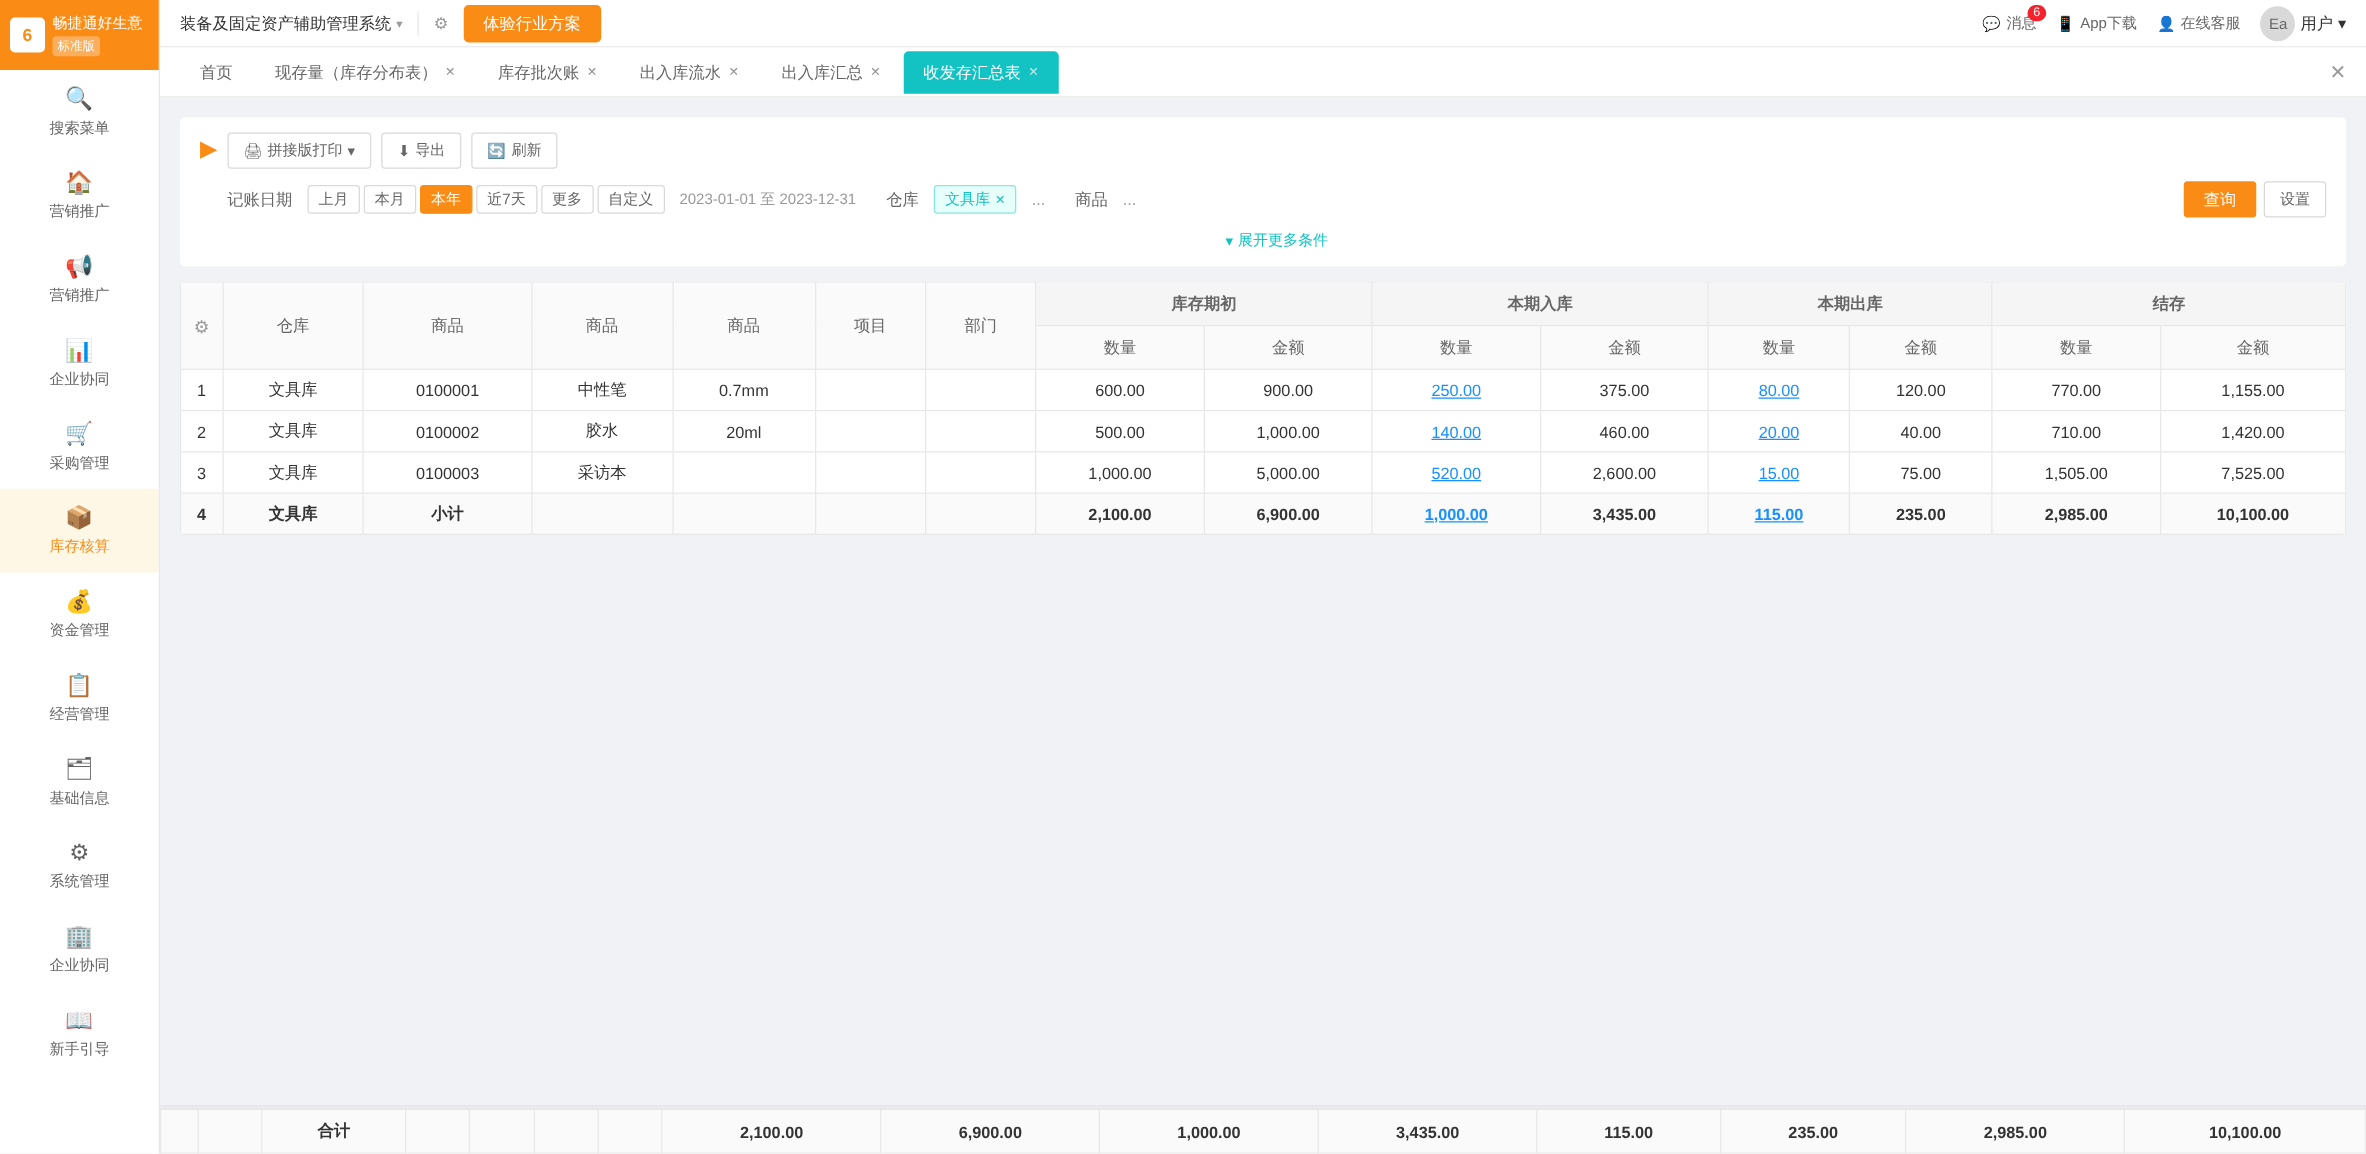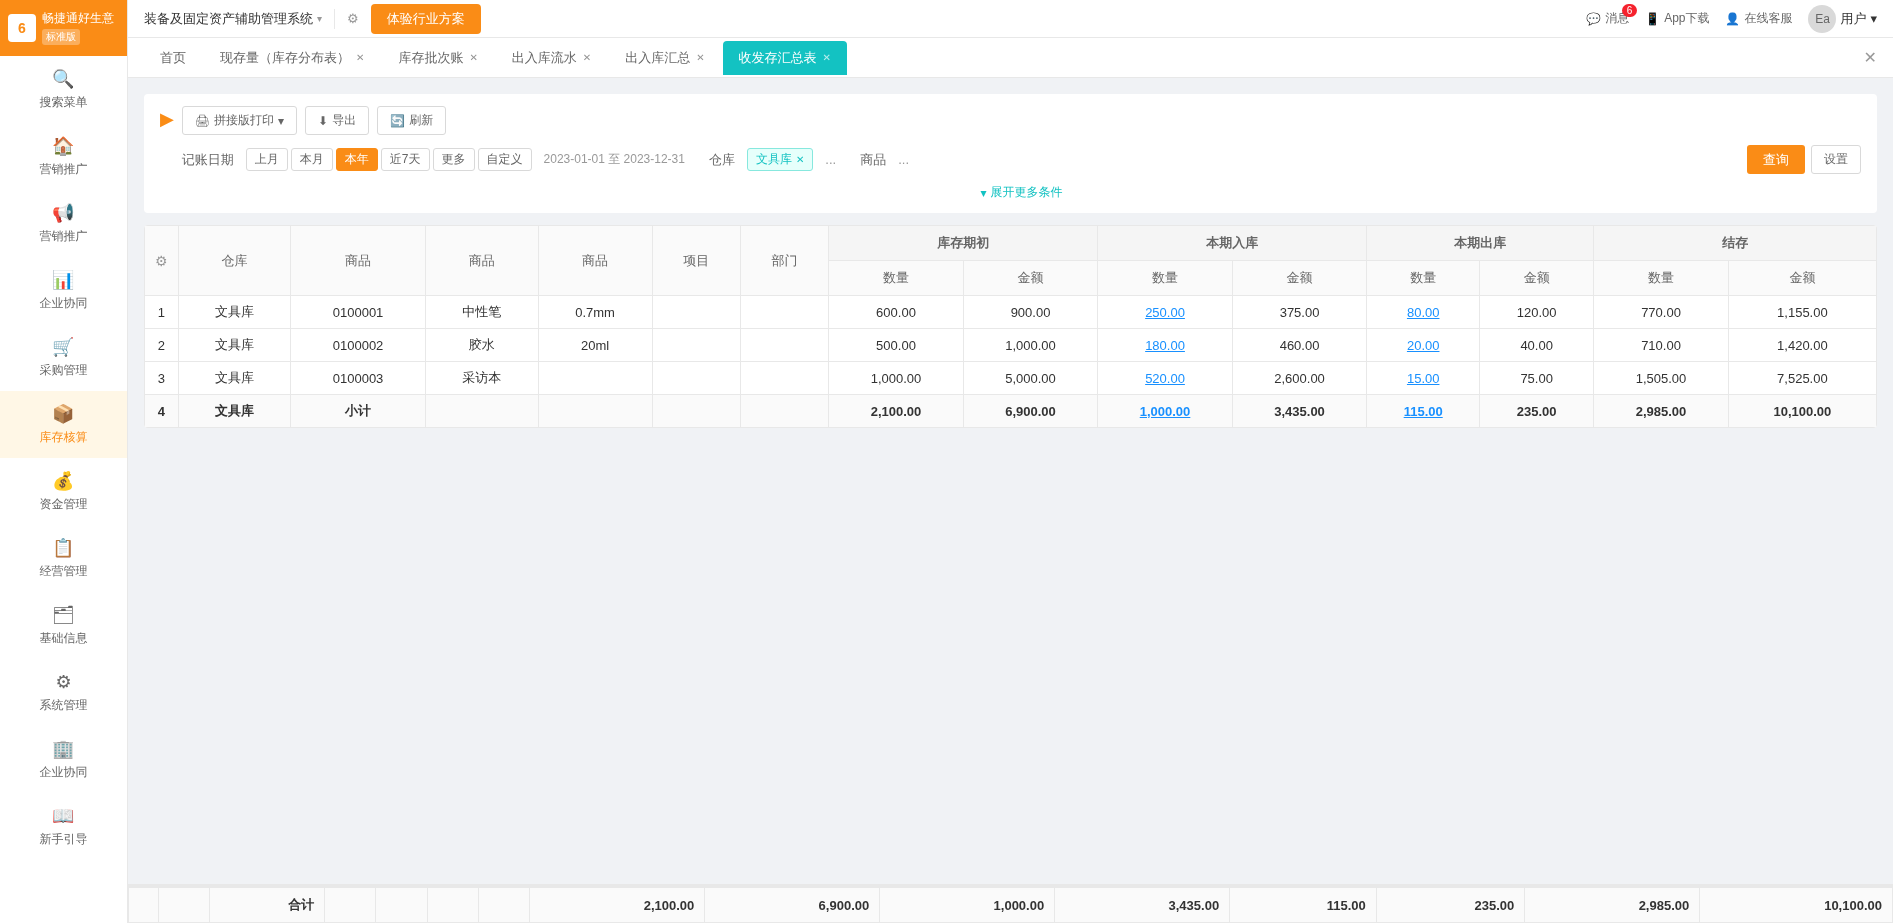--- a/index.html
+++ b/index.html
@@ -64,21 +64,21 @@
     .data-table th.header-main { background: #f5f5f5; font-weight: bold; }
     .data-table td { border: 1px solid #e8e8e8; padding: 7px 10px; text-align: center; color: #333; white-space: nowrap; }
     .data-table tr.subtotal td { font-weight: bold; background: #fafafa; }
     .data-table .link-cell { color: #1890ff; text-decoration: underline; cursor: pointer; }
     .data-table .settings-col { width: 30px; }
 
     .settings-icon { cursor: pointer; color: #999; font-size: 14px; }
 
     
     .table-footer { background: #fff; border-top: 2px solid #e8e8e8; }
-    .table-footer td { background: #fafafa; font-weight: bold; border: 1px solid #e8e8e8; padding: 8px 10px; text-align: right; }
+    .table-footer td { background: #fafafa; font-weight: bold; border: 1px solid #e8e8e8; padding: 8px 10px; text-align: center; }
 
     
     .page-actions { display: flex; align-items: center; gap: 8px; }
   </style>
 </head>
 <body>
 
 <div class="app-container">
 
   <aside class="sidebar">
@@ -321,21 +321,21 @@
             <tr>
               <td>2</td>
               <td>文具库</td>
               <td>0100002</td>
               <td>胶水</td>
               <td>20ml</td>
               <td></td>
               <td></td>
               <td>500.00</td>
               <td>1,000.00</td>
-              <td class="link-cell">180.00</td>
+              <td class="link-cell">140.00</td>
               <td>460.00</td>
               <td class="link-cell">20.00</td>
               <td>40.00</td>
               <td>710.00</td>
               <td>1,420.00</td>
             </tr>
 
             <tr>
               <td>3</td>
               <td>文具库</td>

